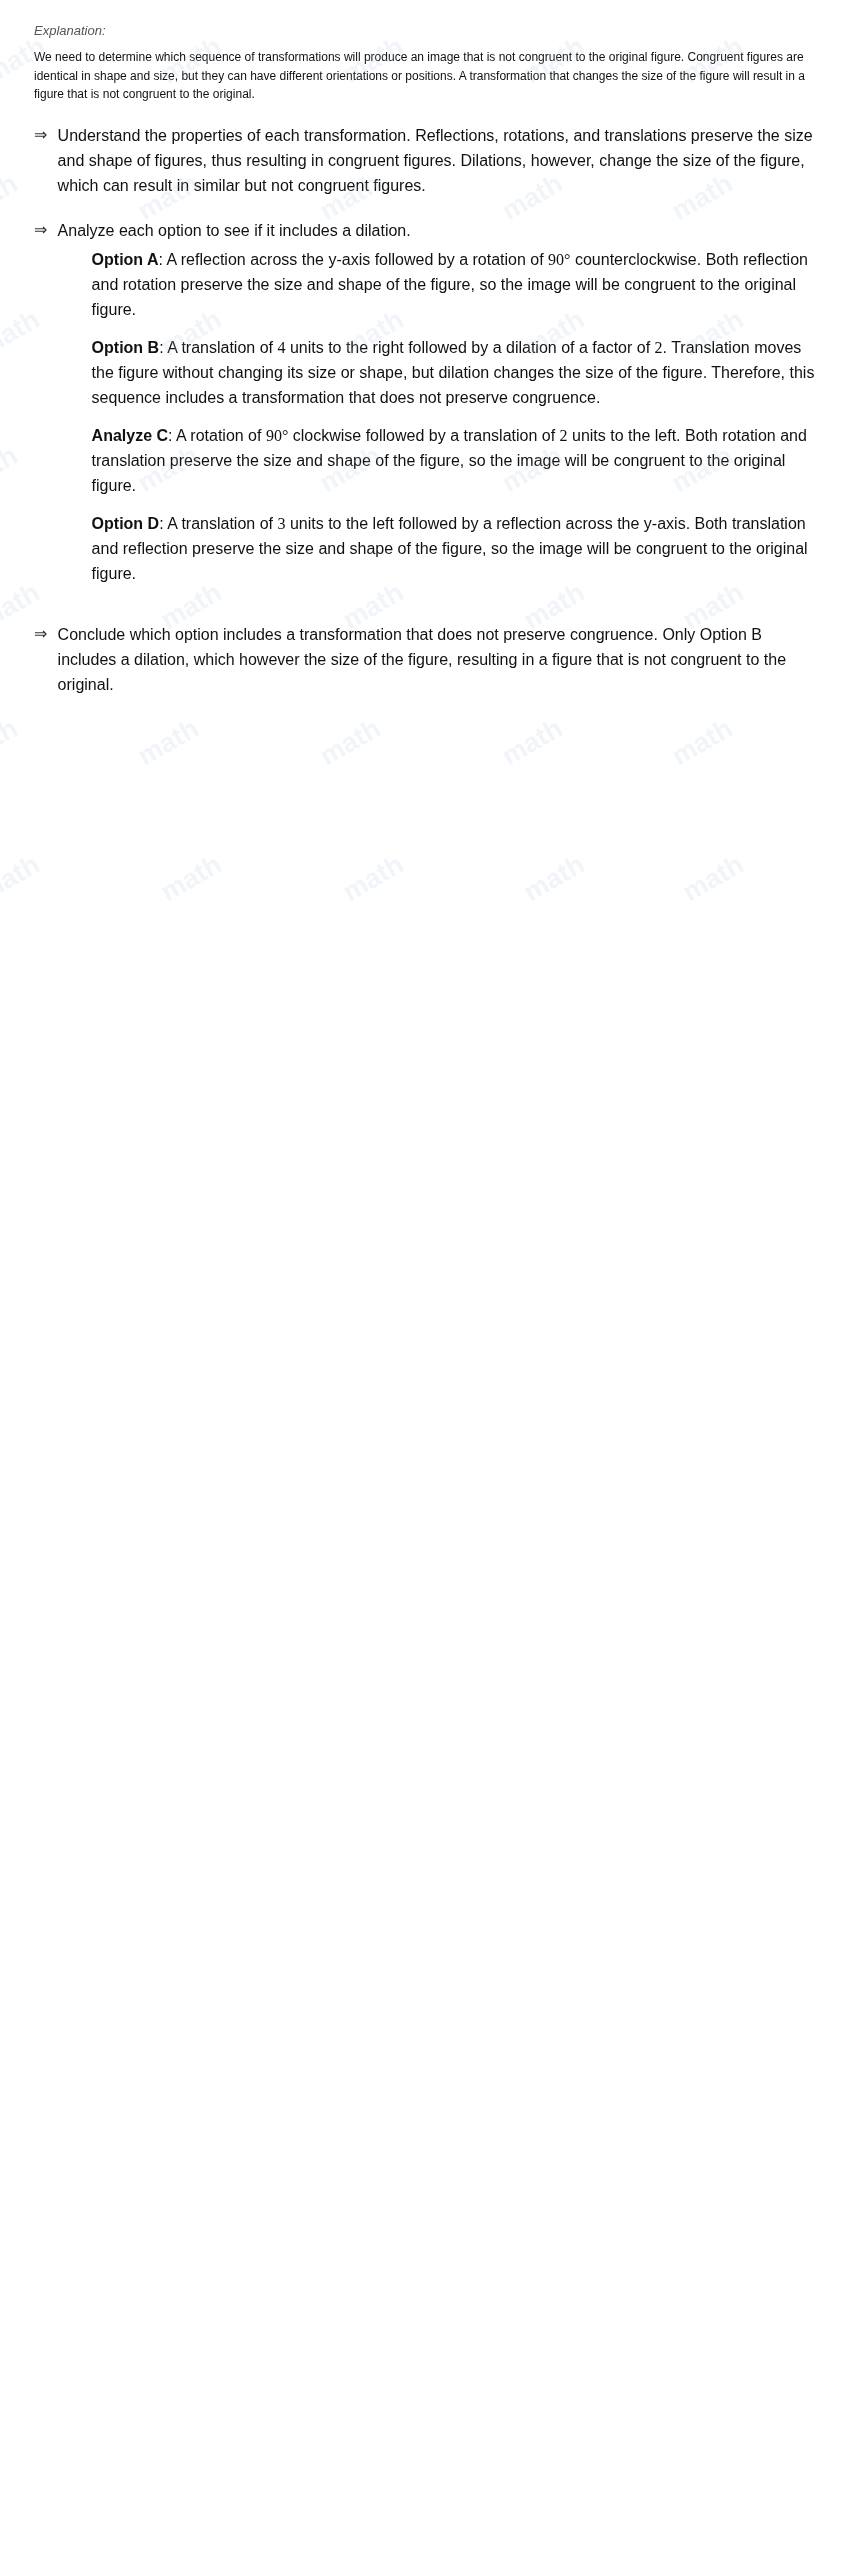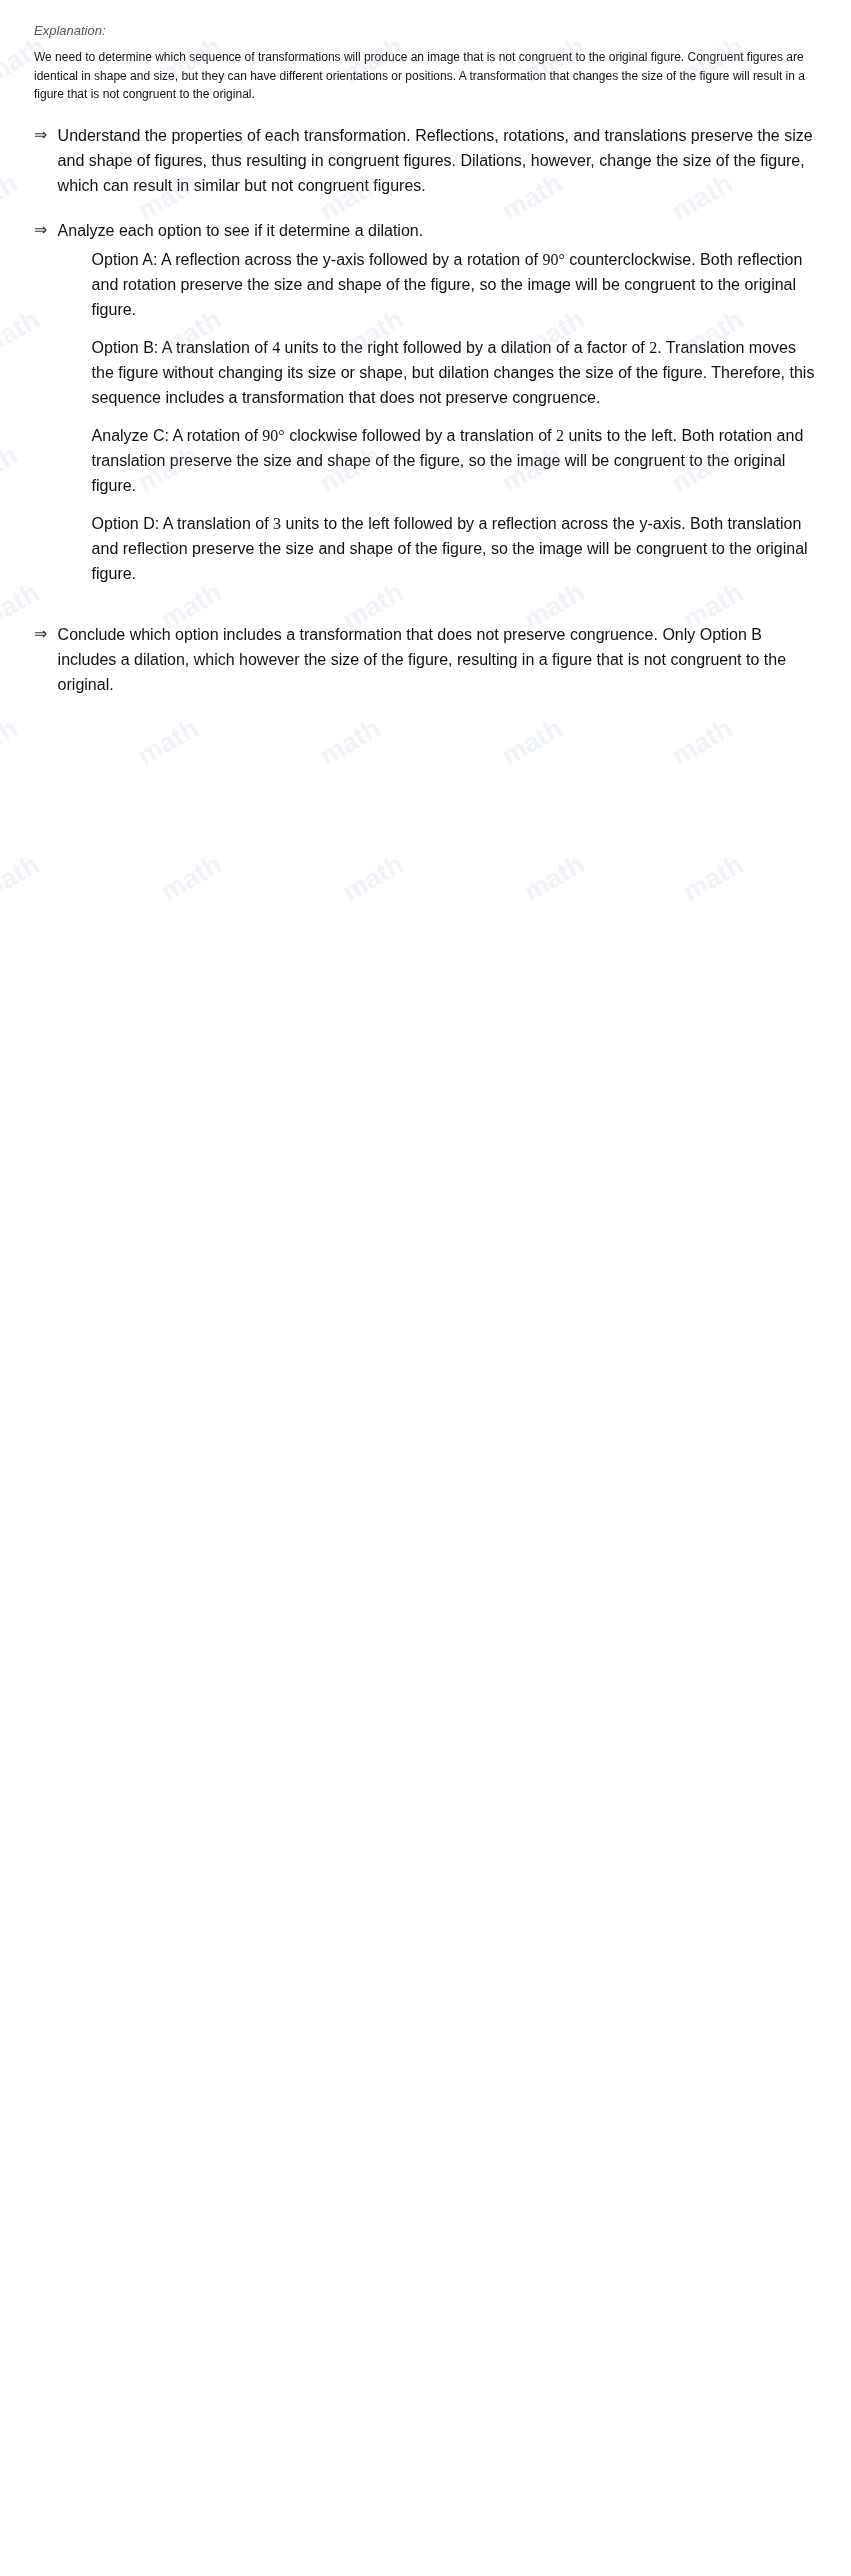--- a/index.html
+++ b/index.html
@@ -83,21 +83,21 @@
 
     .option-entry {
       margin-bottom: 13.6px;
       font-family: Arial, sans-serif;
       font-size: 16px;
       line-height: 1.55;
       color: #111;
     }
 
     .option-entry b {
-      font-weight: normal;
+      font-weight: bold;
     }
 
     .math-inline {
       font-family: 'Times New Roman', serif;
       font-style: normal;
     }
 
     .conclude-block {
       display: flex;
       align-items: flex-start;
@@ -150,21 +150,21 @@
 <div class="explanation-text">We need to determine which sequence of transformations will produce an image that is not congruent to the original figure. Congruent figures are identical in shape and size, but they can have different orientations or positions. A transformation that changes the size of the figure will result in a figure that is not congruent to the original.</div>
 
 <div class="step-block">
   <span class="arrow">⇒</span>
   <div class="step-content">Understand the properties of each transformation. Reflections, rotations, and translations preserve the size and shape of figures, thus resulting in congruent figures. Dilations, however, change the size of the figure, which can result in similar but not congruent figures.</div>
 </div>
 
 <div class="step-block">
   <span class="arrow">⇒</span>
   <div class="step-content">
-    <span>Analyze each option to see if it determine a dilation.</span>
+    <span>Analyze each option to see if it includes a dilation.</span>
 
     <div class="options-block">
 
       <div class="option-entry">
         <b>Option A</b><span>: A reflection across the y-axis followed by a rotation of <span class="math-inline">90°</span> counterclockwise. Both reflection and rotation preserve the size and shape of the figure, so the image will be congruent to the original figure.</span>
       </div>
 
       <div class="option-entry">
         <b>Option B</b><span>: A translation of <span class="math-inline">4</span> units to the right followed by a dilation of a factor of <span class="math-inline">2</span>. Translation moves the figure without changing its size or shape, but dilation changes the size of the figure. Therefore, this sequence includes a transformation that does not preserve congruence.</span>
       </div>

